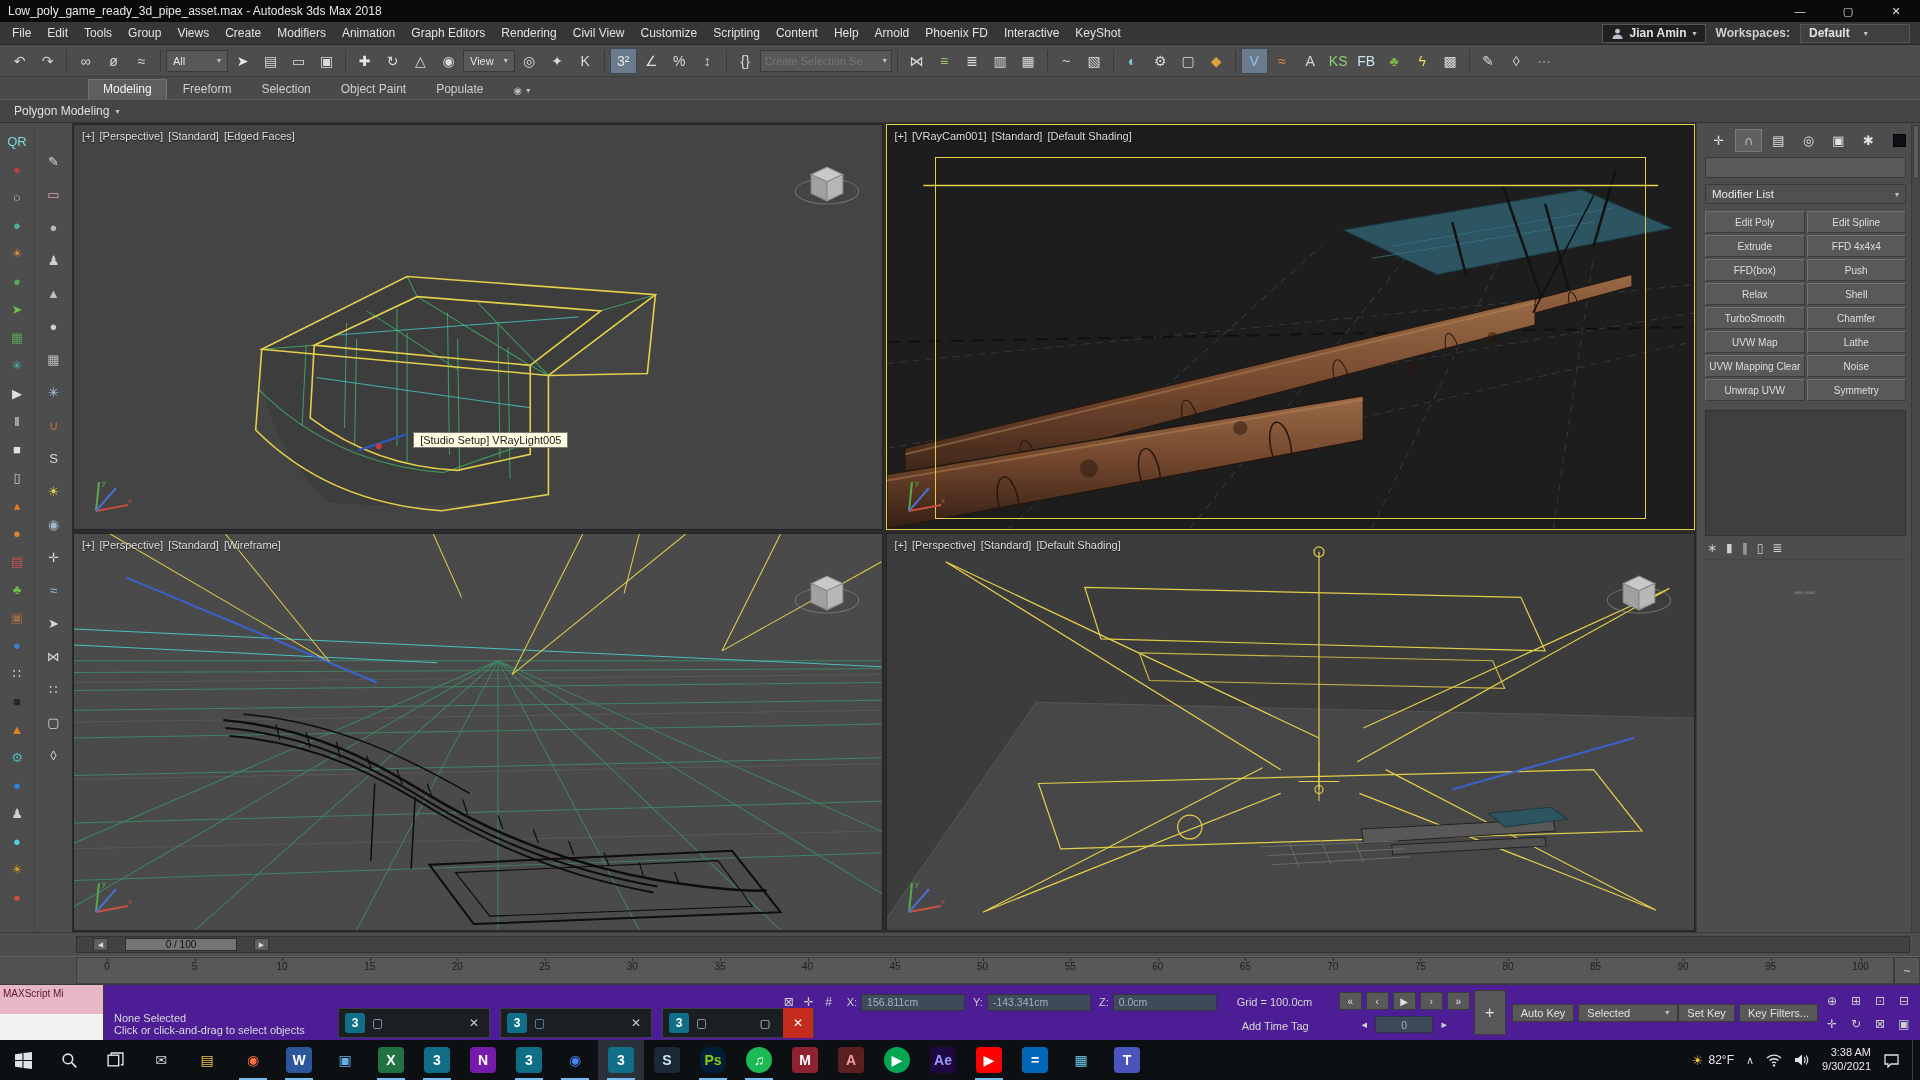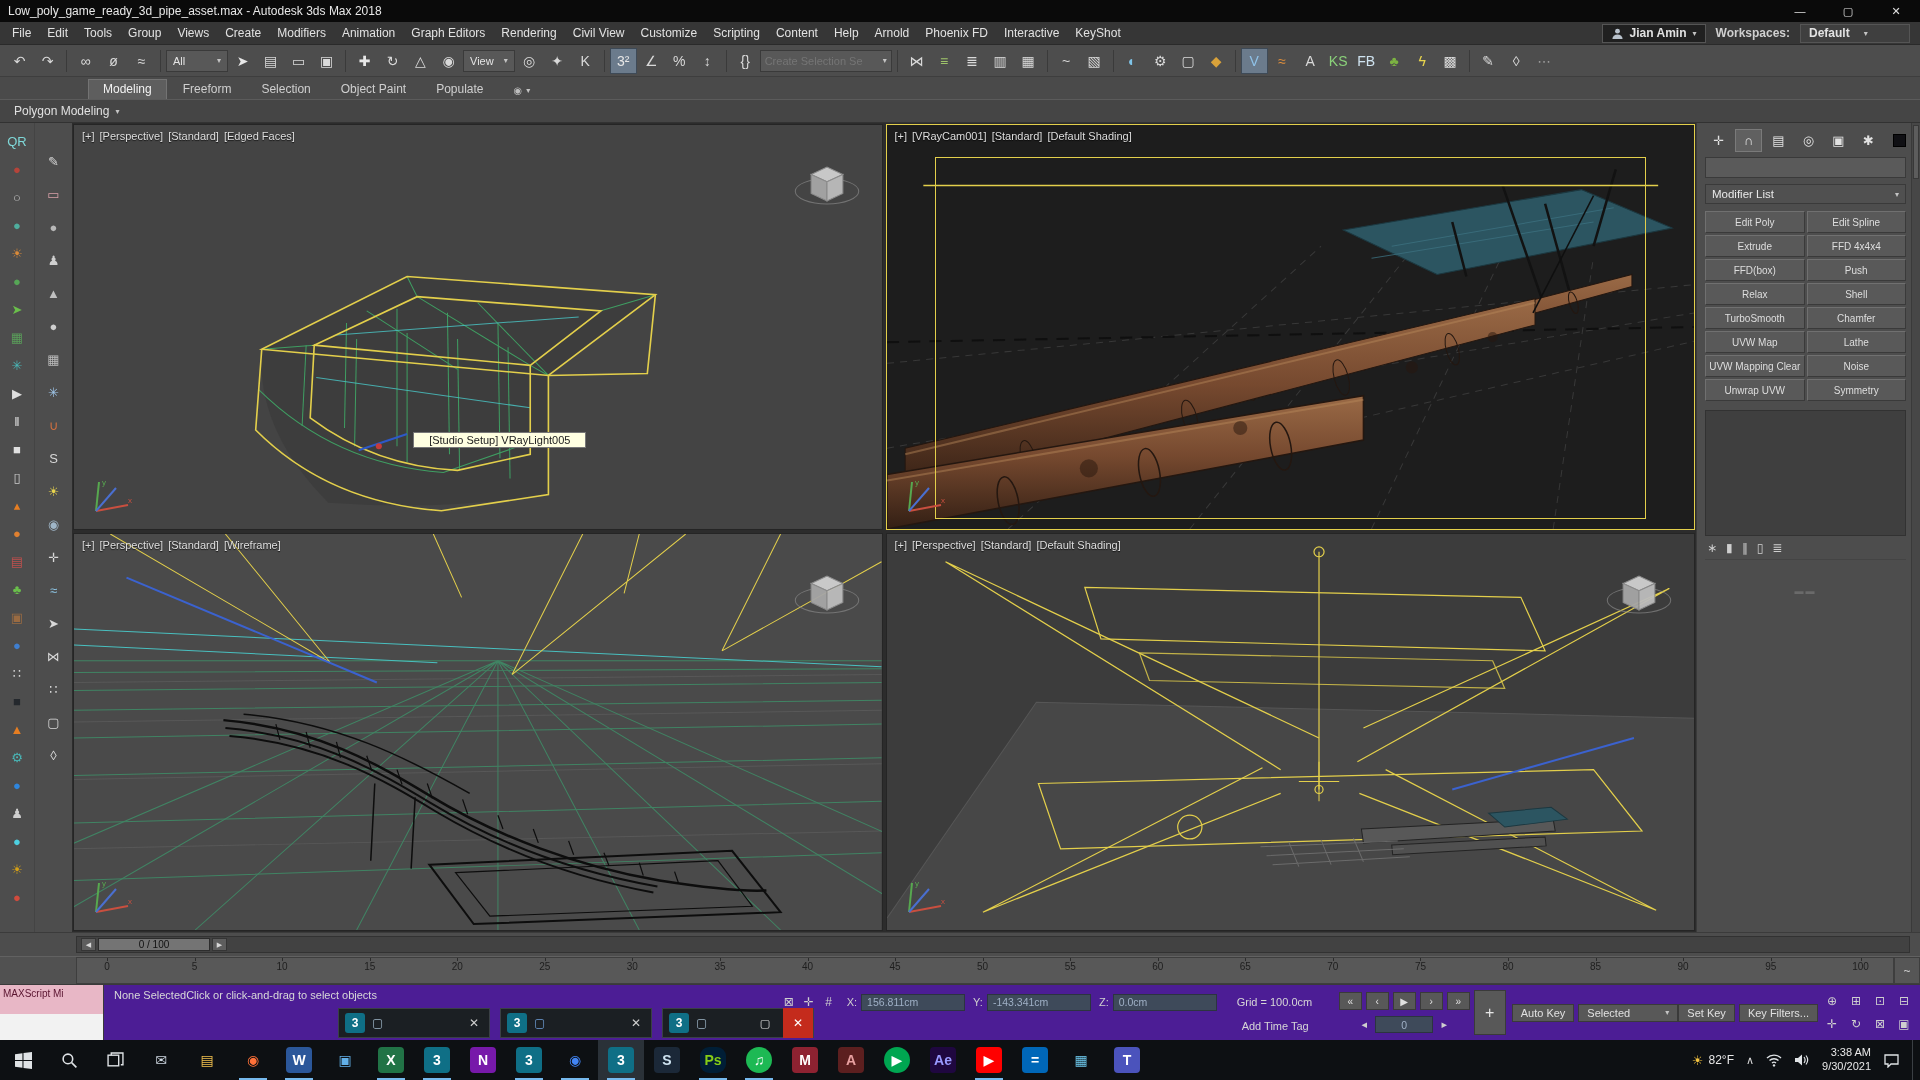--- a/index.html
+++ b/index.html
@@ -51,21 +51,21 @@
 
   .viewports { flex:1; min-width:0; background:#2c2c2c; display:grid; grid-template-columns:1fr 1fr; grid-template-rows:1.02fr 1fr; gap:3px; padding:1px; }
   .viewport { position:relative; background:linear-gradient(#494949,#3b3b3b); border:1px solid #252525; overflow:hidden; }
   .viewport.active { border:1px solid var(--accent_yellow,#e3cf4b); }
   .vp-label { position:absolute; top:5px; left:8px; display:flex; gap:5px; font-size:11px; color:#dedede; z-index:6; text-shadow:0 1px 1px rgba(0,0,0,.7); }
   .vp-label-seg { cursor:default; }
   .vp-svg { position:absolute; inset:0; width:100%; height:100%; }
   .safe-frame { position:absolute; left:6%; right:6%; top:8%; bottom:2.5%; border:1px solid var(--accent_yellow,#e3cf4b); z-index:4; pointer-events:none; }
   .viewcube { position:absolute; top:30px; right:18px; width:74px; height:60px; z-index:5; opacity:.95; }
   .axis-tripod { position:absolute; left:12px; bottom:8px; width:48px; height:46px; z-index:5; }
-  .vp-tooltip { position:absolute; left:42%; top:76%; background:#ffffe1; color:#1c1c1c; border:1px solid #777; font-size:11px; padding:1px 15px; white-space:nowrap; z-index:7; }
+  .vp-tooltip { position:absolute; left:42%; top:76%; background:#ffffe1; color:#1c1c1c; border:1px solid #777; font-size:11px; padding:1px 6px; white-space:nowrap; z-index:7; }
   .sy { stroke:var(--accent_yellow,#e3cf4b); fill:none; }
   .sg { stroke:var(--wireframe_green,#3f9e62); fill:none; }
   .sc { stroke:#49c0c0; fill:none; }
 
   
   .cmdpanel { width:224px; flex:0 0 auto; background:#4d4d4d; border-left:1px solid #3a3a3a; display:flex; flex-direction:column; padding:4px 14px 0 8px; position:relative; }
   .cp-scroll { position:absolute; right:0; top:0; bottom:0; width:9px; background:#474747; border-left:1px solid #3a3a3a; }
   .cp-scroll .thumb { position:absolute; top:2px; left:1px; right:1px; height:54px; background:#5d5d5d; border:1px solid #383838; }
   .cp-tabs { display:flex; align-items:center; gap:3px; height:26px; }
   .cp-tab { width:27px; height:23px; display:flex; align-items:center; justify-content:center; font-size:13px; color:#e2e2e2; border:1px solid transparent; }
@@ -76,35 +76,35 @@
   .cp-grid { display:grid; grid-template-columns:1fr 1fr; gap:2px; }
   .cp-btn { height:22px; background:#595959; border:1px solid #3a3a3a; border-top-color:#707070; border-left-color:#707070; color:#dedede; font-size:10px; font-family:inherit; white-space:nowrap; overflow:hidden; cursor:default; }
   .cp-stack { height:126px; background:#3f3f3f; border:1px solid #323232; margin-top:9px; }
   .cp-stacktools { display:flex; gap:9px; padding:5px 2px 4px; border-bottom:1px solid #444; }
   .cp-sticon { font-size:12px; color:#cfcfcf; }
   .cp-rollout { flex:1; position:relative; }
   .cp-grip { position:absolute; top:26px; left:50%; transform:translateX(-50%); color:#6a6a6a; font-size:9px; letter-spacing:2px; }
 
   
   .timeslider { height:24px; background:#4d4d4d; border-top:1px solid #3b3b3b; display:flex; align-items:center; padding:0 10px 0 76px; flex:0 0 auto; }
-  .ts-track { flex:1; height:17px; background:#424242; border:1px solid #323232; display:flex; align-items:center; padding-left:4px; gap:2px; }
+  .ts-track { flex:1; height:17px; background:#424242; border:1px solid #323232; display:flex; align-items:center; padding-left:16px; gap:17px; }
   .ts-arrow { width:15px; height:13px; background:#5e5e5e; border:1px solid #353535; color:#d8d8d8; font-size:7px; display:flex; align-items:center; justify-content:center; }
   .ts-handle { width:112px; height:13px; background:#747474; border:1px solid #2d2d2d; color:#111; font-size:10px; display:flex; align-items:center; justify-content:center; }
   .trackbar { height:28px; background:#515151; border-top:1px solid #616161; display:flex; align-items:stretch; padding-left:76px; flex:0 0 auto; }
   .tb-ruler { flex:1; background:#585858; border:1px solid #3e3e3e; display:flex; justify-content:space-between; padding:3px 24px 0; }
   .tick { font-size:10px; color:#1e1e1e; position:relative; min-width:12px; text-align:center; }
   .tick::before { content:""; position:absolute; left:50%; top:-3px; width:1px; height:3px; background:#2c2c2c; }
   .tb-mini { width:26px; background:#565656; border:1px solid #3e3e3e; color:#cfcfcf; display:flex; align-items:center; justify-content:center; font-size:12px; }
 
   
   .statusbar { height:56px; background:#4c1d95; border-top:1px solid #3a3a3a; display:flex; align-items:stretch; font-size:11px; flex:0 0 auto; }
   .sb-maxscript { width:104px; display:flex; flex-direction:column; border-right:1px solid #3a3a3a; flex:0 0 auto; }
   .ms-top { flex:1; background:var(--maxscript_pink,#e8b7c6); color:#5a1430; font-size:10px; padding:3px 3px 0; white-space:nowrap; overflow:hidden; }
   .ms-bottom { flex:1; background:#f2f2f2; }
-  .sb-msgs { flex:1; display:flex; flex-direction:row; justify-content:flex-start; padding:4px 0 4px 10px; min-width:0; }
+  .sb-msgs { flex:1; display:flex; flex-direction:column; justify-content:flex-end; padding:4px 0 4px 10px; min-width:0; }
   .sb-col { display:flex; flex-direction:column; justify-content:space-around; padding:4px 0; }
   .sb-row { display:flex; align-items:center; gap:4px; }
   .sb-ico { width:20px; height:18px; display:flex; align-items:center; justify-content:center; color:#cfcfcf; font-size:12px; }
   .coord-label { color:#cfcfcf; margin-left:4px; }
   .coordfield { width:104px; height:17px; background:var(--coord_bg,#3e4a5a); border:1px solid #2c3440; color:#9fb0c6; font-size:10.5px; display:flex; align-items:center; padding:0 5px; }
   .grid-label { margin-left:16px; color:#d6d6d6; }
   .add-time-tag { margin-left:auto; margin-right:30px; color:#d6d6d6; }
   .pb-btn { width:23px; height:18px; background:#585858; border:1px solid #3a3a3a; color:#e0e0e0; font-size:10px; display:flex; align-items:center; justify-content:center; }
   .spinfield { width:58px; height:17px; background:var(--coord_bg,#3e4a5a); border:1px solid #2c3440; color:#9fb0c6; display:flex; align-items:center; justify-content:center; font-size:10.5px; }
   .spin-arrow { color:#cfcfcf; font-size:11px; width:14px; text-align:center; }

